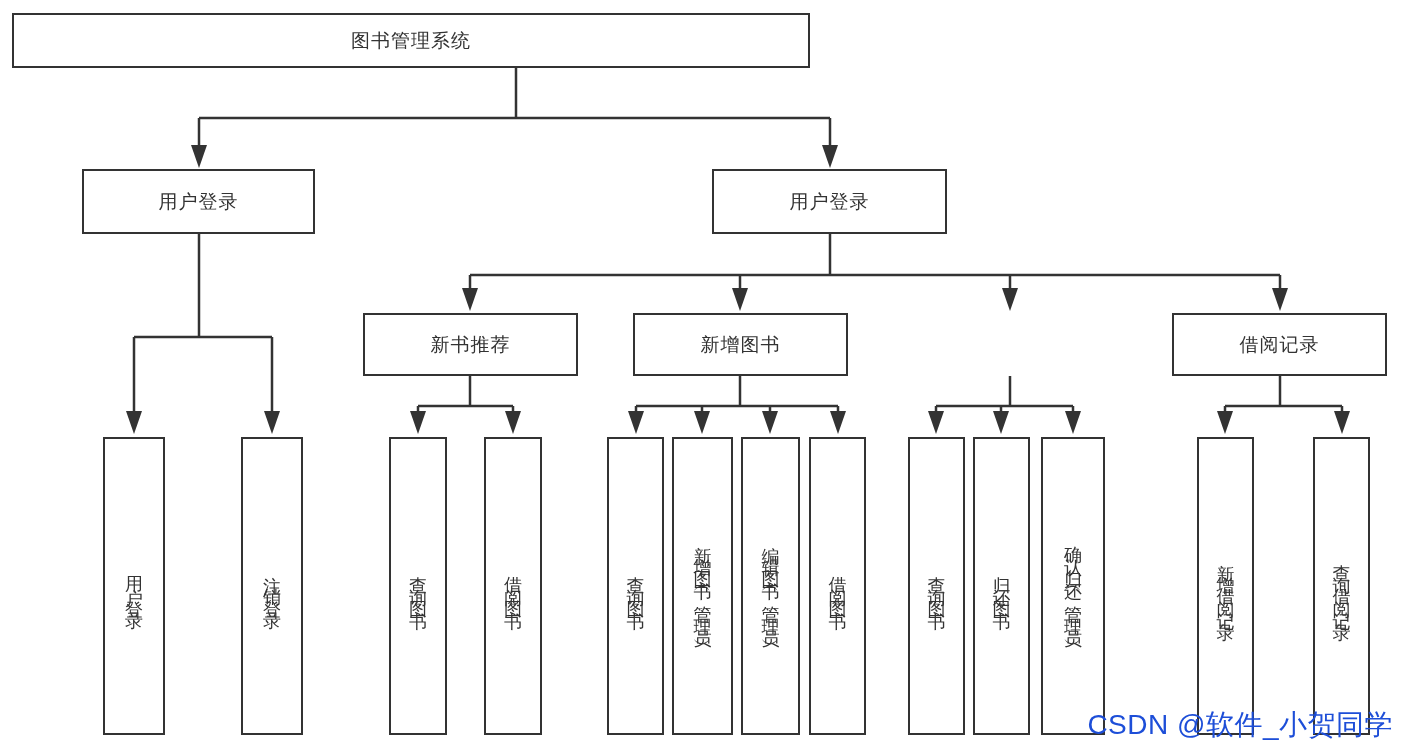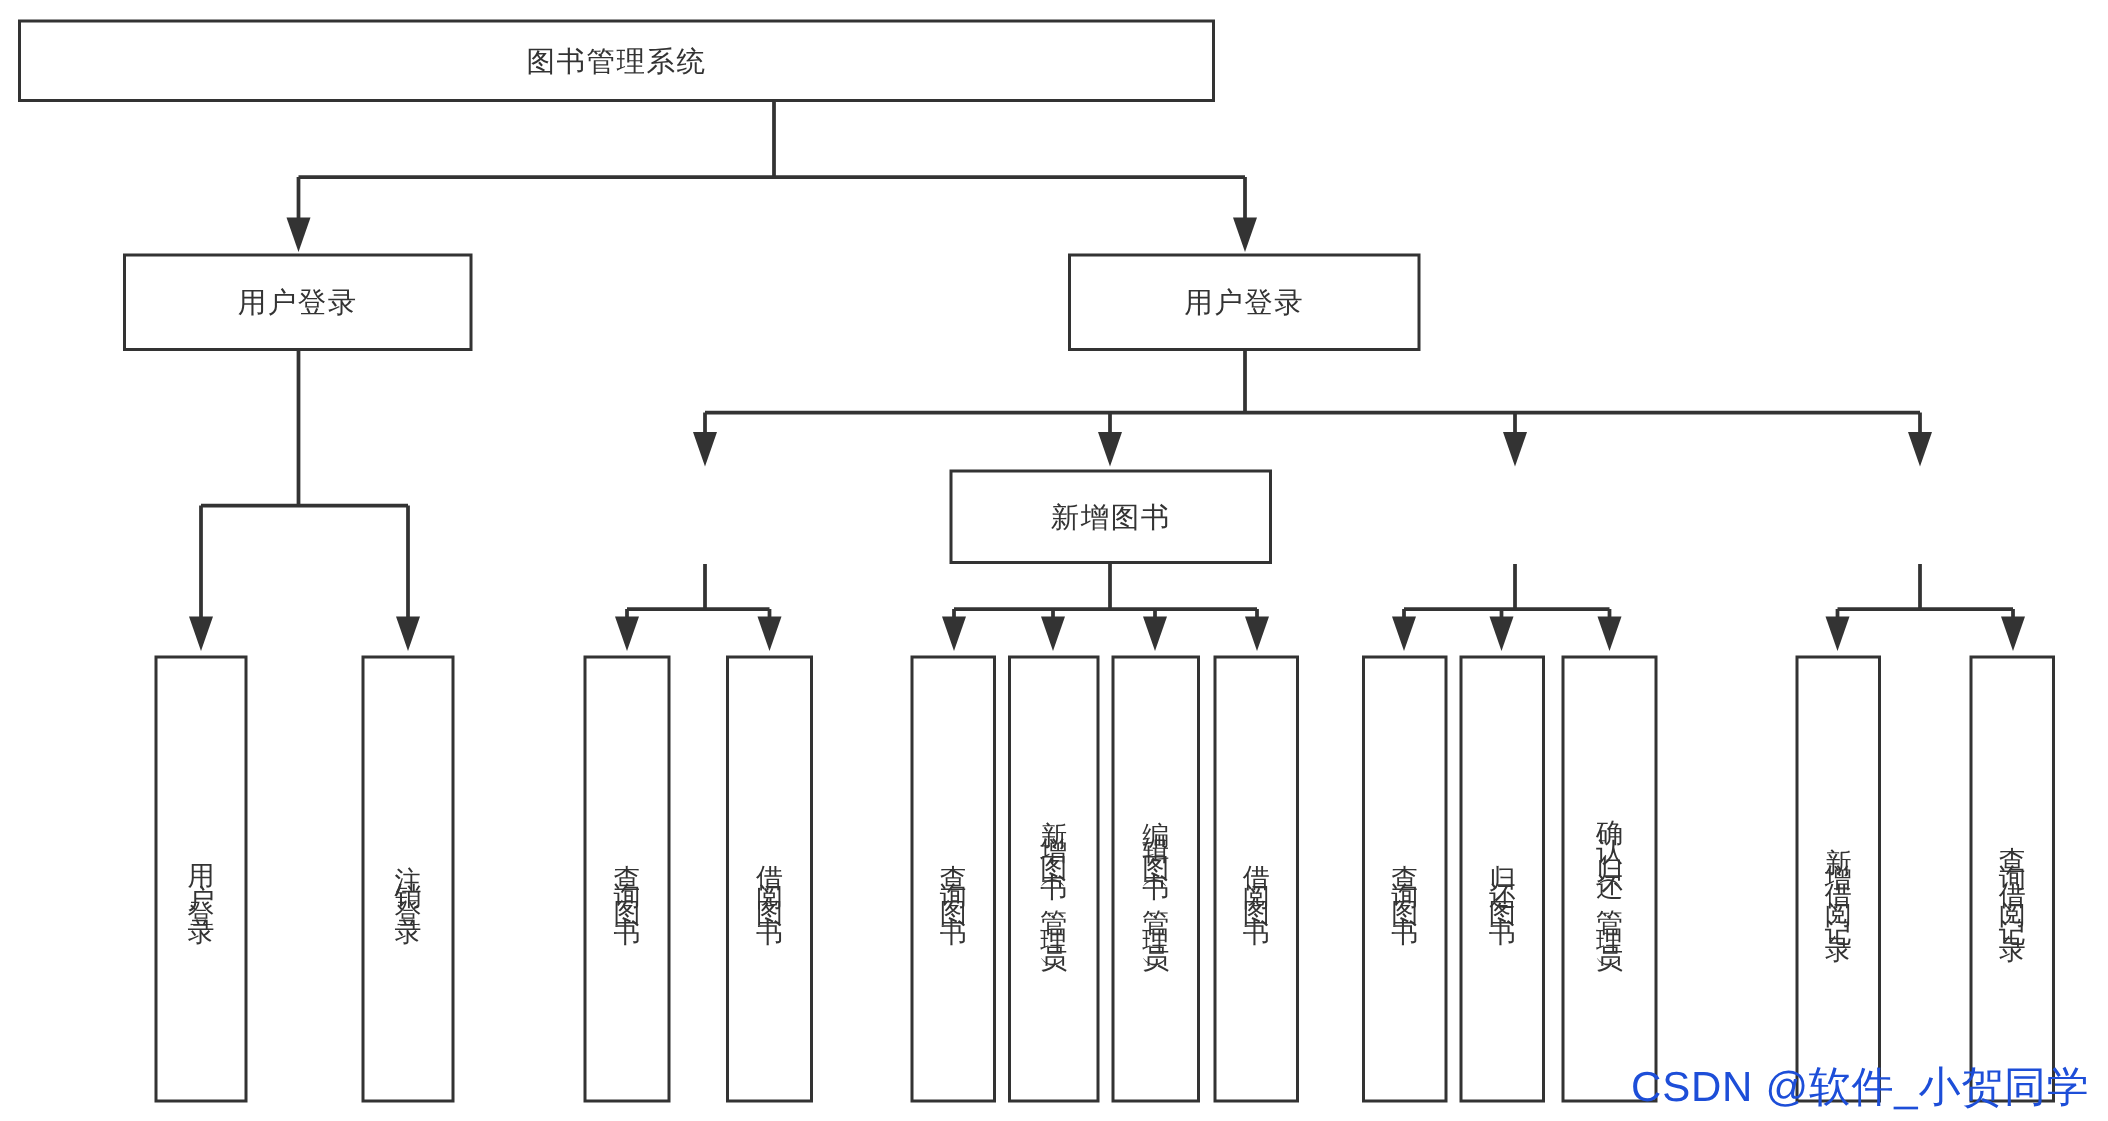--- a/index.html
+++ b/index.html
@@ -126,22 +126,28 @@
     <span class="box-label">图书管理系统</span>
   </div>
 
   <div class="node" style="left:82px; top:169px; width:233px; height:65px;">
     <span class="box-label">用户登录</span>
   </div>
   <div class="node" style="left:712px; top:169px; width:235px; height:65px;">
     <span class="box-label">用户登录</span>
   </div>
 
+  <div class="node" style="left:363px; top:313px; width:215px; height:63px;">
+    <span class="box-label">新书推荐</span>
+  </div>
   <div class="node" style="left:633px; top:313px; width:215px; height:63px;">
     <span class="box-label">新增图书</span>
+  </div>
+  <div class="node" style="left:1172px; top:313px; width:215px; height:63px;">
+    <span class="box-label">借阅记录</span>
   </div>
 
   <div class="node leaf" style="left:103px; width:62px;">
     <span class="box-label">用户登录</span>
   </div>
   <div class="node leaf" style="left:241px; width:62px;">
     <span class="box-label">注销登录</span>
   </div>
 
   <div class="node leaf" style="left:389px; width:58px;">

